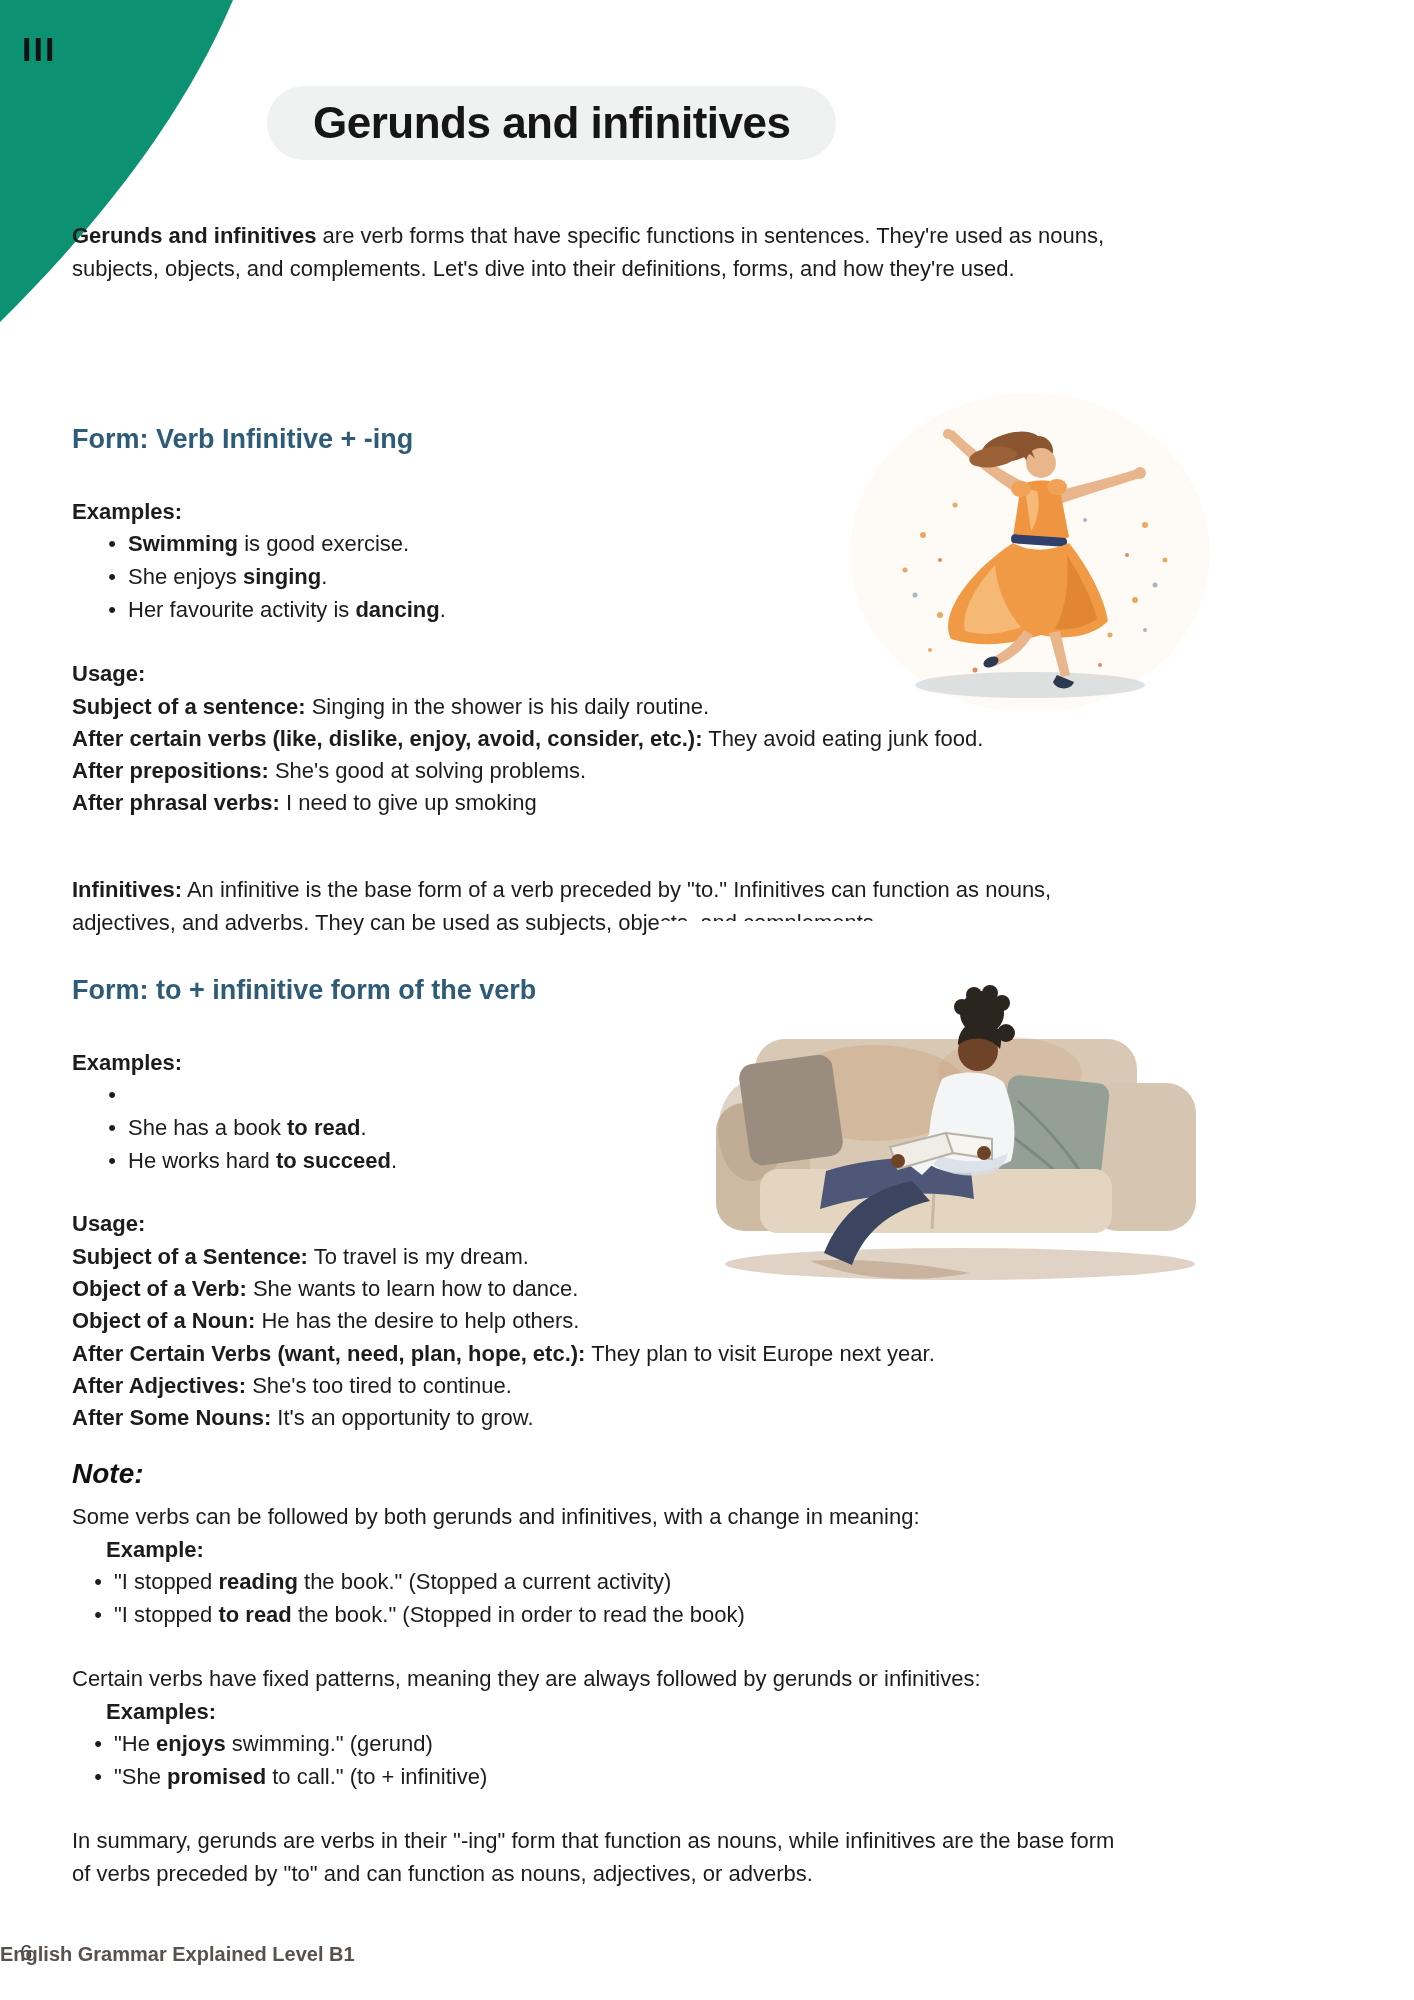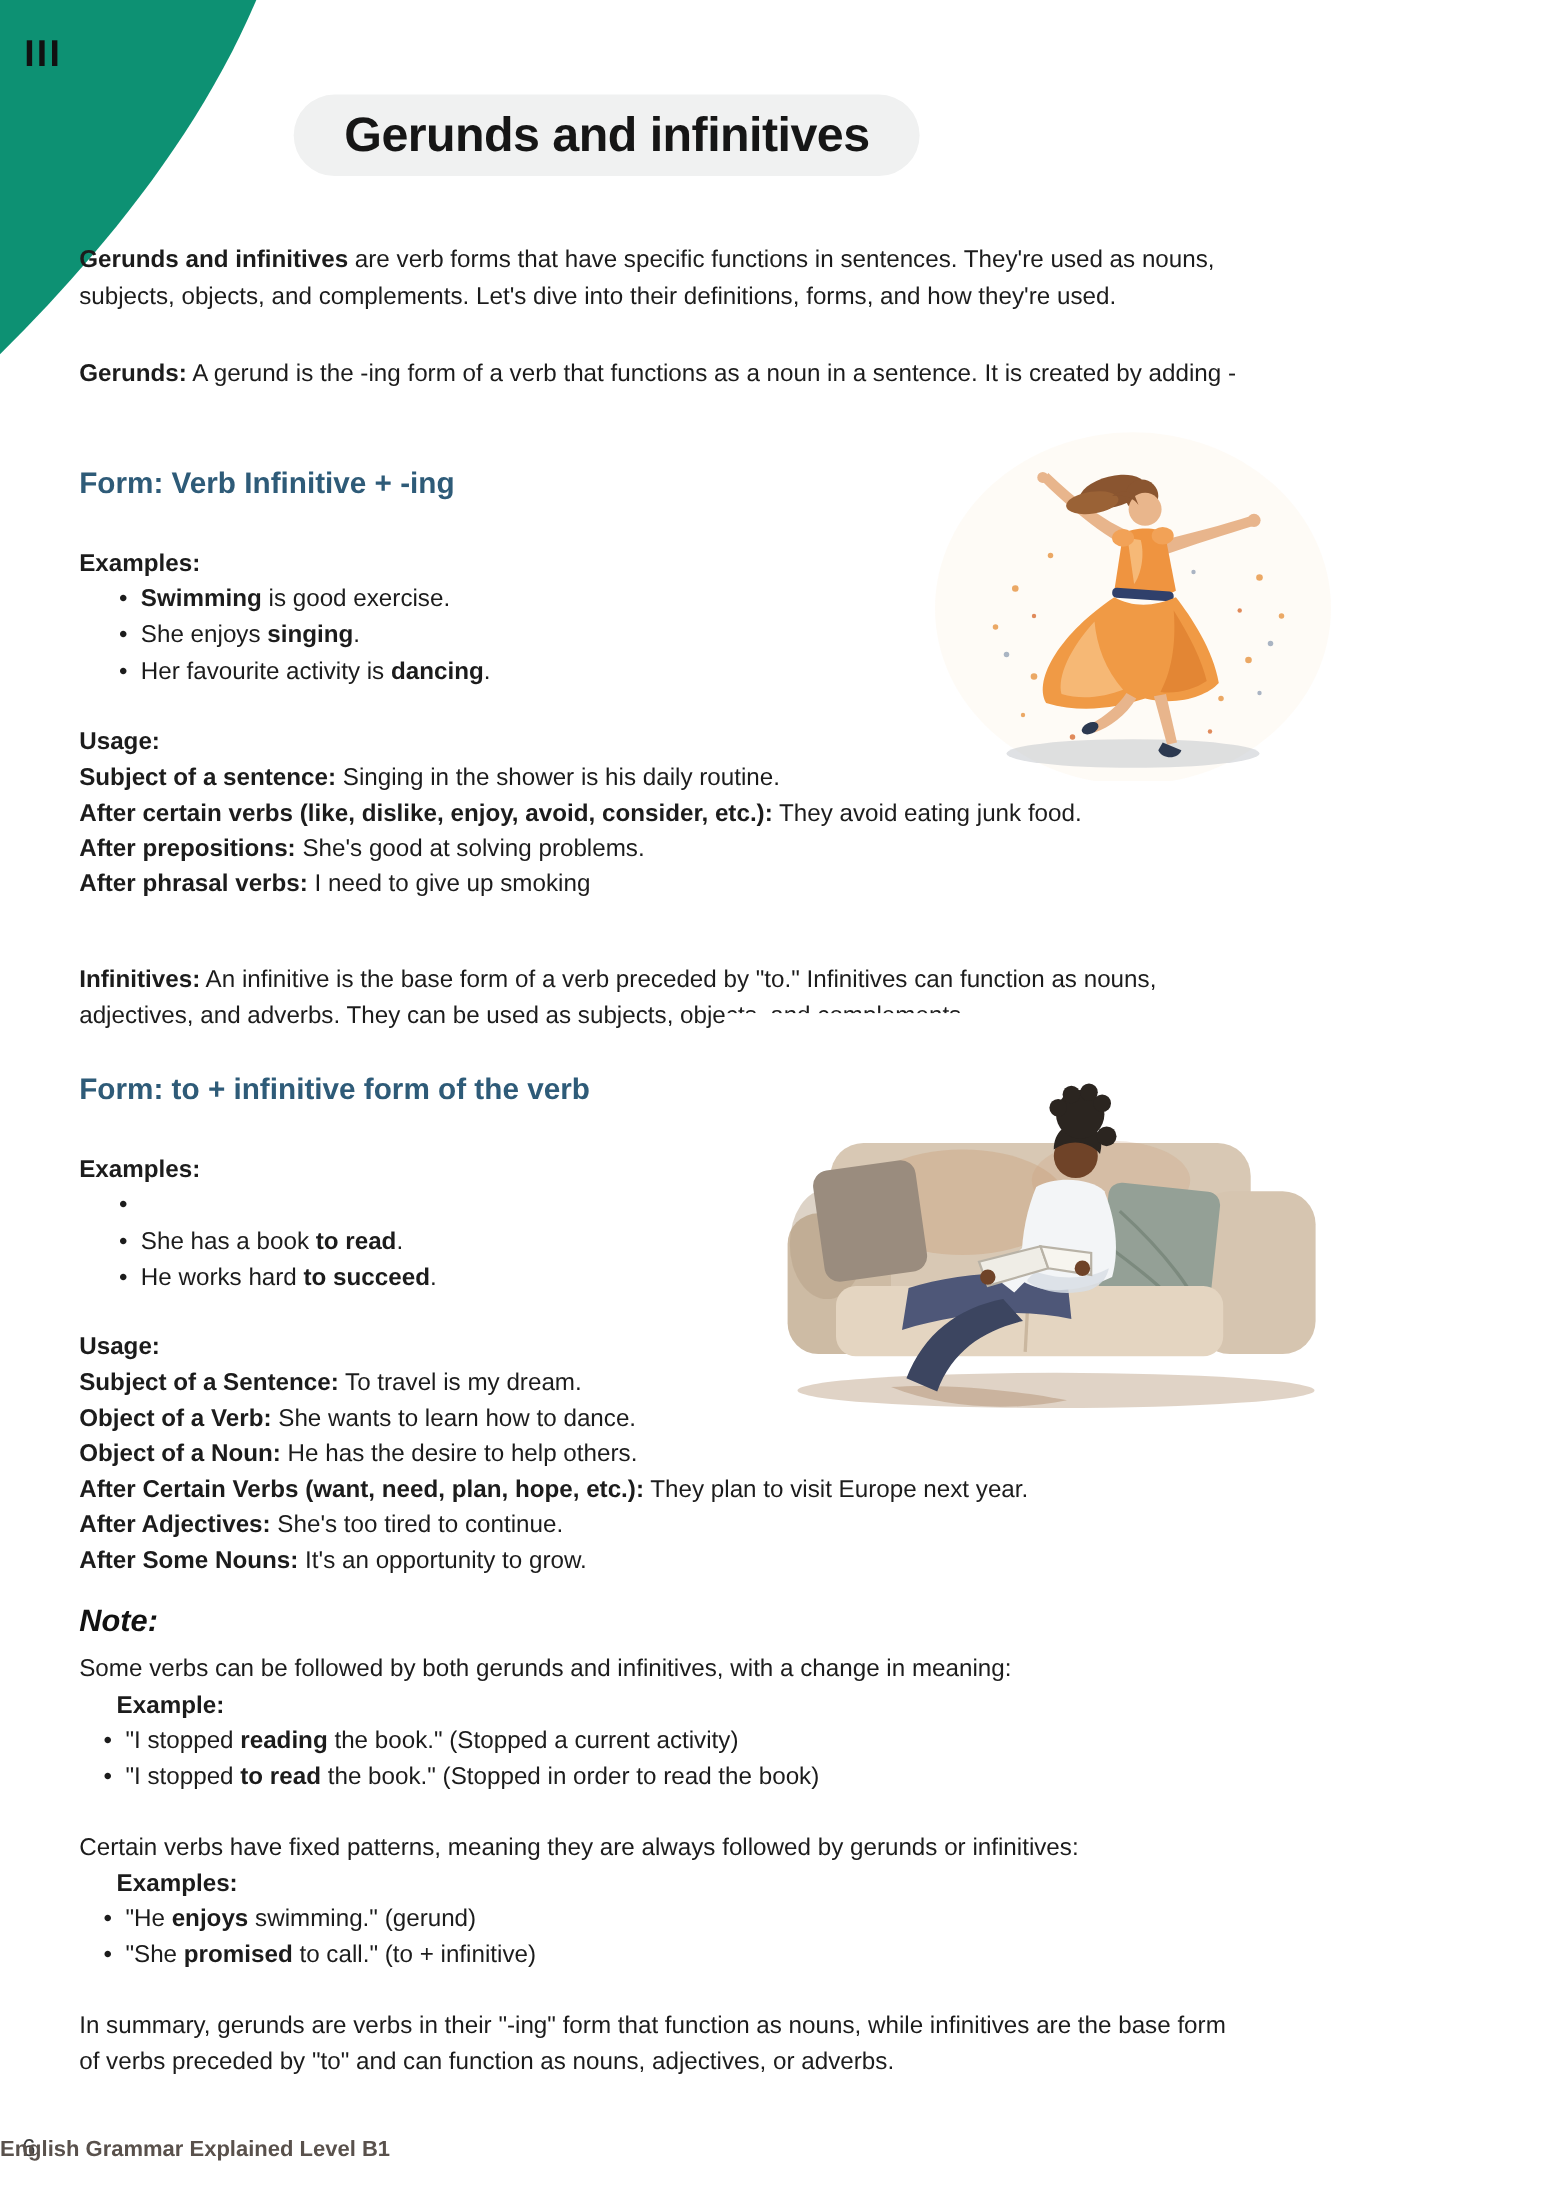--- a/index.html
+++ b/index.html
@@ -68,21 +68,20 @@
 
   <div class="section-number">III</div>
 
   <div class="title-pill">
     <h1>Gerunds and infinitives</h1>
   </div>
 
   <div class="bodyline" style="top:219px"><b>Gerunds and infinitives</b><span> are verb forms that have specific functions in sentences. They're used as nouns,</span></div>
   <div class="bodyline" style="top:252px"><span>subjects, objects, and complements. Let's dive into their definitions, forms, and how they're used.</span></div>
 
-  <div class="bodyline" style="top:322px"><b>Gerunds:</b><span> A gerund is the -ing form of a verb that functions as a noun in a sentence. It is created by adding -</span></div>
 
   <div class="blue-heading" style="top:424px">Form: Verb Infinitive + -ing</div>
 
   <div class="bodyline bold-label" style="top:495px">Examples:</div>
   <span class="bullet-dot" style="left:102px;top:527px">•</span>
   <div class="bodyline bullet" style="top:527px"><b>Swimming</b><span> is good exercise.</span></div>
   <span class="bullet-dot" style="left:102px;top:560px">•</span>
   <div class="bodyline bullet" style="top:560px"><span>She enjoys </span><b>singing</b><span>.</span></div>
   <span class="bullet-dot" style="left:102px;top:593px">•</span>
   <div class="bodyline bullet" style="top:593px"><span>Her favourite activity is </span><b>dancing</b><span>.</span></div>

